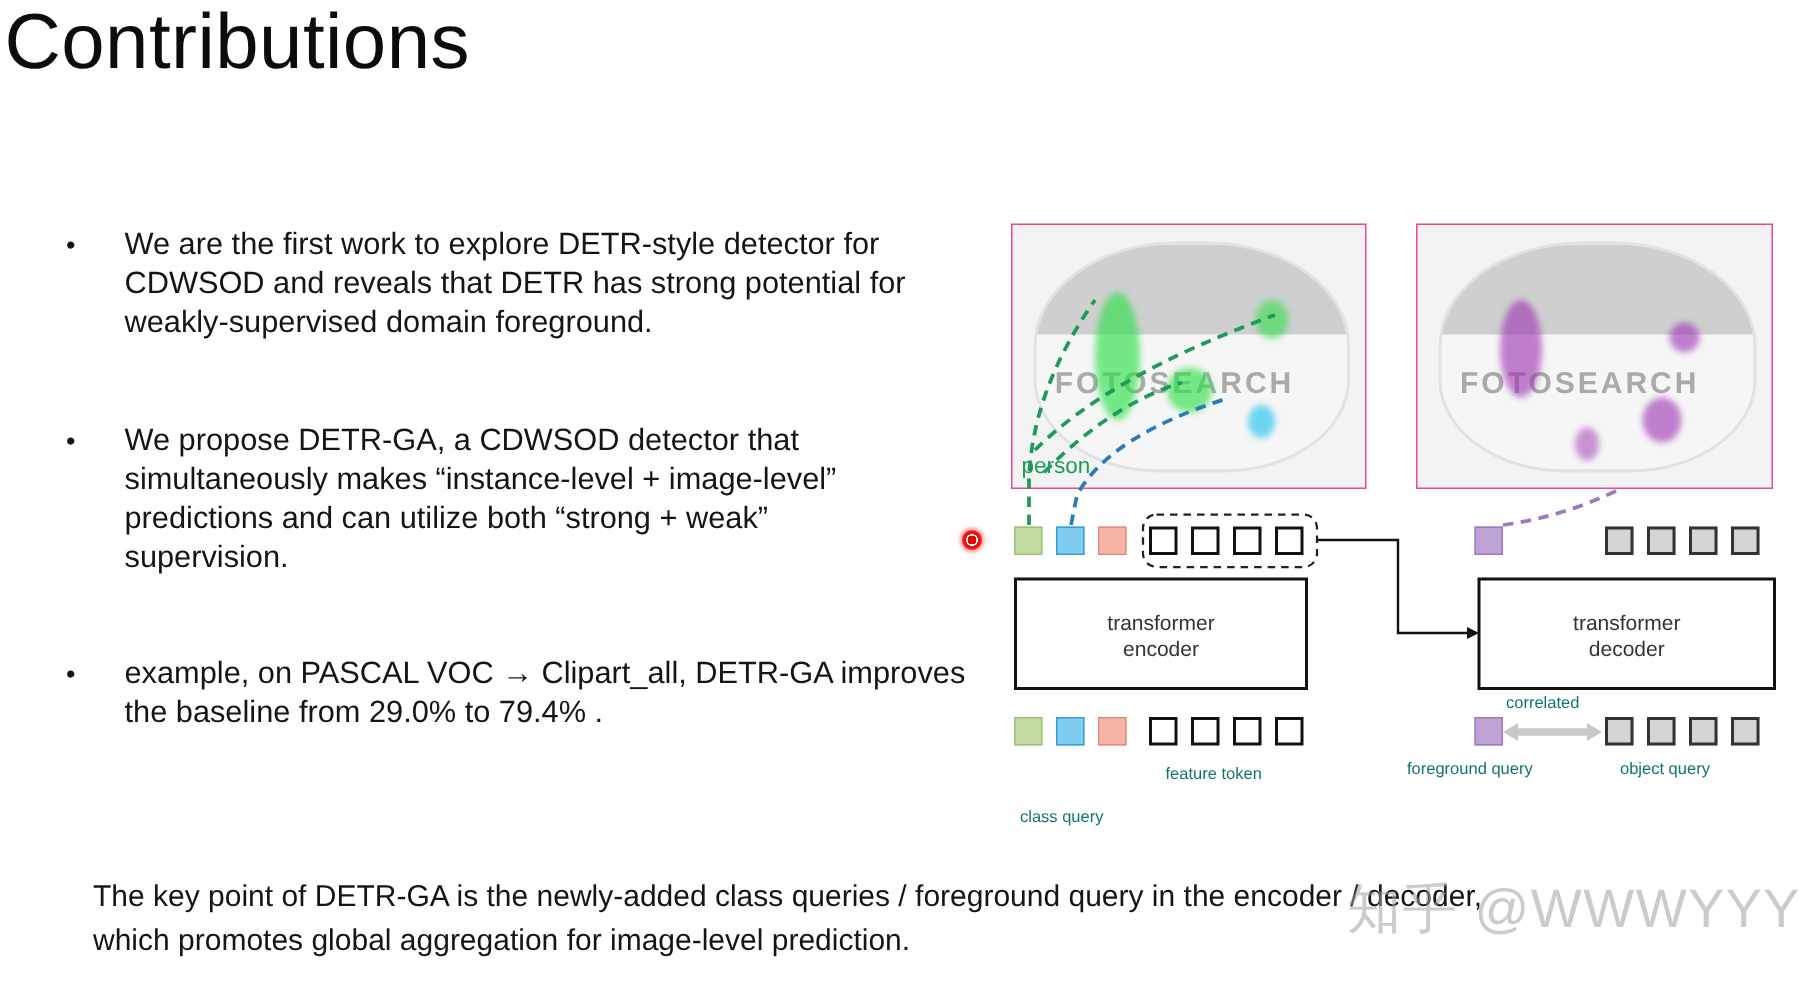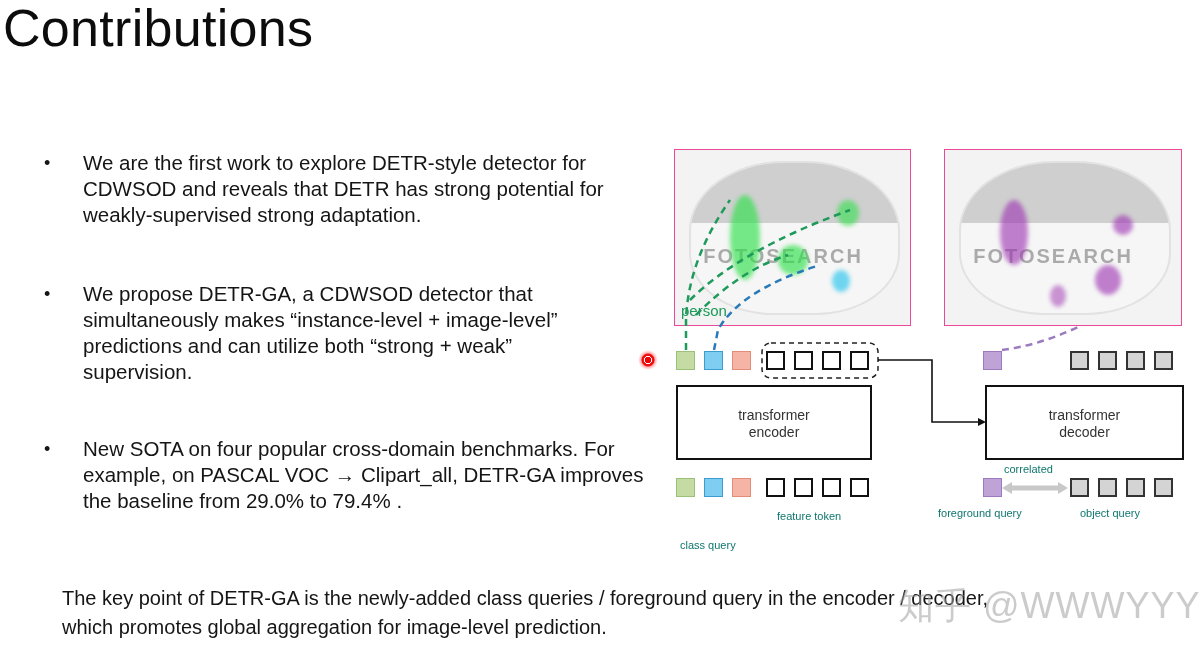--- a/index.html
+++ b/index.html
@@ -31,32 +31,31 @@
 </head>
 <body>
 
 <div class="title">Contributions</div>
 
 <div class="bullets">
   <div class="bullet" style="top:0px;">
     <span class="dot">•</span>
     <span class="txt">We are the first work to explore DETR-style detector for</span>
     <span class="txt">CDWSOD and reveals that DETR has strong potential for</span>
-    <span class="txt">weakly-supervised strong adaptation.</span>
+    <span class="txt">weakly-supervised domain foreground.</span>
   </div>
   <div class="bullet" style="top:131px;">
     <span class="dot">•</span>
     <span class="txt">We propose DETR-GA, a CDWSOD detector that</span>
     <span class="txt">simultaneously makes “instance-level + image-level”</span>
     <span class="txt">predictions and can utilize both “strong + weak”</span>
     <span class="txt">supervision.</span>
   </div>
   <div class="bullet" style="top:286px;">
     <span class="dot">•</span>
-    <span class="txt">New SOTA on four popular cross-domain benchmarks. For</span>
     <span class="txt">example, on PASCAL VOC → Clipart_all, DETR-GA improves</span>
     <span class="txt">the baseline from 29.0% to 79.4% .</span>
   </div>
 </div>
 
 <div class="laser"></div>
 
 <div class="figure">
 
   <div class="photo" style="left:14px;top:9px;width:235px;height:175px;">

